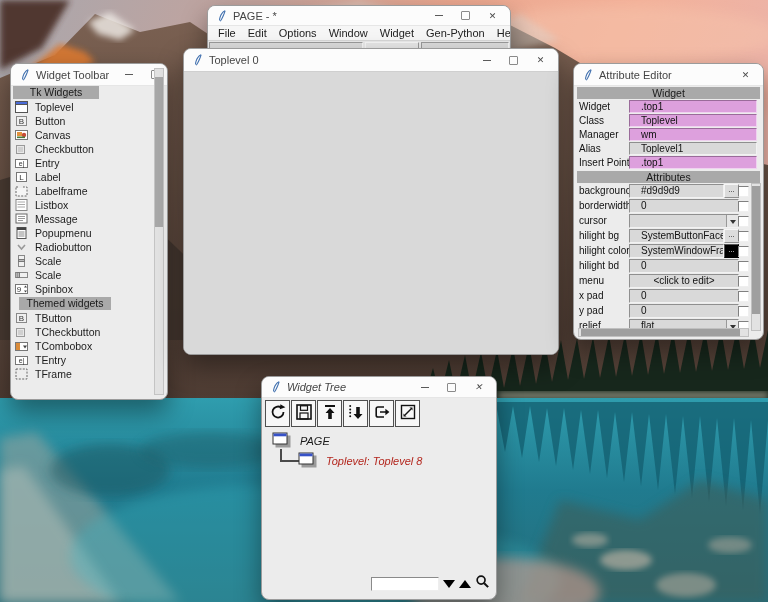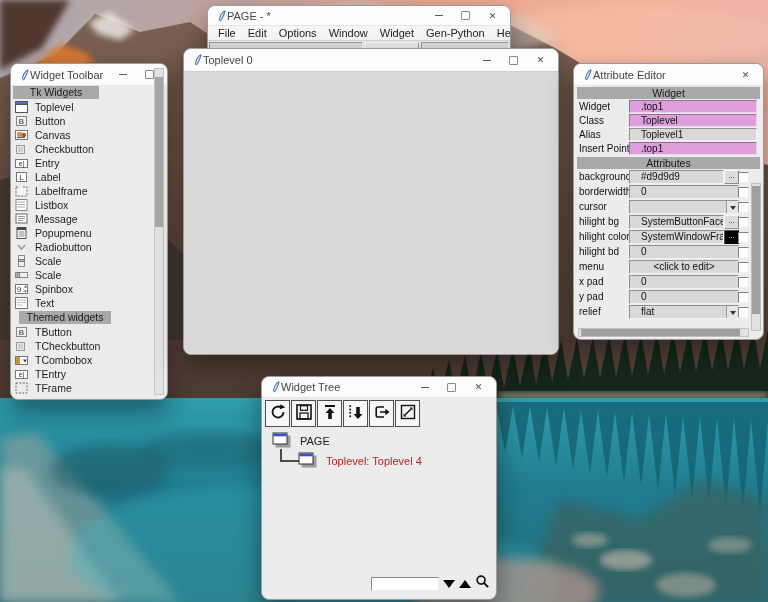--- a/index.html
+++ b/index.html
@@ -3,21 +3,21 @@
 <meta charset="utf-8">
 <style>
   html,body{margin:0;padding:0;}
   body{width:768px;height:602px;overflow:hidden;font-family:"Liberation Sans",sans-serif;-webkit-font-smoothing:antialiased;}
   .desktop{position:relative;width:768px;height:602px;overflow:hidden;background:#2a7f91;}
   .bg-scene{position:absolute;inset:0;}
 
   
   .window{position:absolute;background:#ececec;border:1px solid #9b9b9b;border-radius:8px;
           box-shadow:0 12px 26px rgba(0,0,0,.40);overflow:hidden;}
-  .titlebar{height:21px;background:#fcfcfc;display:flex;align-items:center;
+  .titlebar{height:21px;background:#fcfcfc;display:flex;align-items:center;gap:6px;
             padding:0 4px 0 9px;font-size:11px;color:#454545;border-bottom:1px solid #e6e6e6;}
   .titlebar .title{white-space:nowrap;}
   .win-icon{width:10px;height:12px;display:flex;flex:none;}
   .controls{margin-left:auto;display:flex;height:100%;}
   .ctl{width:27px;height:100%;display:flex;align-items:center;justify-content:center;color:#5a5a5a;}
   .ctl-min::before{content:"";width:8px;height:1px;background:#5a5a5a;}
   .ctl-max::before{content:"";width:7px;height:7px;border:1px solid #8a8a8a;border-radius:1px;}
   .ctl-close::before{content:"\2715";font-size:9px;color:#4a4a4a;}
 
   .sunken{background:#dcdcdc;border:1px solid;border-color:#9a9a9a #f6f6f6 #f6f6f6 #9a9a9a;}
@@ -69,21 +69,21 @@
   .ae-dd::before{content:"";border:3px solid transparent;border-top:4px solid #333;margin-top:4px;}
   .ae-check{position:absolute;right:14px;top:2px;width:9px;height:9px;background:#fff;
             border:1px solid;border-color:#808080 #efefef #efefef #808080;}
   .ae-rows-clip{height:150px;overflow:hidden;}
   .ae-vscroll{position:absolute;right:2px;top:119px;height:146px;width:8px;background:#e2e2e2;border:1px solid #c0c0c0;}
   .ae-vthumb{position:absolute;left:0;right:0;top:2px;height:128px;background:#9f9f9f;}
   .ae-hscroll{position:absolute;left:4px;right:14px;bottom:2px;height:7px;background:#e2e2e2;border:1px solid #c0c0c0;}
   .ae-hthumb{position:absolute;top:0;bottom:0;left:2px;width:94%;background:#9f9f9f;}
 
   
-  #tree-win{left:261px;top:376px;width:234px;height:222px;}
+  #tree-win{left:261px;top:376px;width:234px;height:222px;font-style:italic;}
   #tree-win .titlebar{height:20px;}
   .tt-bar{display:flex;gap:1px;padding:2px 0 2px 3px;}
   .tt-btn{width:23px;height:25px;background:#f7f7f7;border:1px solid #4f4f4f;display:flex;align-items:center;justify-content:center;}
   .tree-area{position:relative;height:150px;}
   .tnode-icon{position:absolute;width:19px;height:16px;}
   .tnode-label{position:absolute;font-size:11px;color:#1a1a1a;white-space:nowrap;}
   .tnode-label.red{color:#b3261d;}
   .tree-connector{position:absolute;left:18px;top:20px;width:18px;height:11px;
                   border-left:2px solid #4a4a4a;border-bottom:2px solid #4a4a4a;}
   .tree-bottom{position:absolute;right:6px;bottom:6px;display:flex;align-items:center;gap:4px;}
@@ -324,31 +324,20 @@
           <span class="wt-icon">
             <svg viewBox="0 0 13 12" width="13" height="12">
               <rect x="0.5" y="1.5" width="12" height="9" fill="#fff" stroke="#777"></rect>
               <text x="4" y="9" font-size="8" fill="#333" text-anchor="middle">9</text>
               <path d="M9 4.5 l1.5 -2 l1.5 2 z" fill="#444"></path>
               <path d="M9 7.5 l1.5 2 l1.5 -2 z" fill="#444"></path>
             </svg>
           </span>
           <span class="wt-label">Spinbox</span>
         </div>
-        <div class="wt-row">
-          <span class="wt-icon">
-            <svg viewBox="0 0 13 12" width="13" height="12">
-              <rect x="0.5" y="0.5" width="12" height="11" fill="#fff" stroke="#777"></rect>
-              <line x1="2" y1="3" x2="11" y2="3" stroke="#bbb"></line>
-              <line x1="2" y1="5.5" x2="11" y2="5.5" stroke="#bbb"></line>
-              <line x1="2" y1="8" x2="7" y2="8" stroke="#bbb"></line>
-            </svg>
-          </span>
-          <span class="wt-label">Text</span>
-        </div>
         <div class="wt-band b2">Themed widgets</div>
         <div class="wt-row">
           <span class="wt-icon">
             <svg viewBox="0 0 13 12" width="13" height="12">
               <rect x="1.5" y="1.5" width="10" height="9" fill="#f0f0f0" stroke="#888"></rect>
               <text x="6.5" y="9" font-size="8" text-anchor="middle" fill="#333">B</text>
             </svg>
           </span>
           <span class="wt-label">TButton</span>
         </div>
@@ -428,20 +417,26 @@
         <div class="ae-row">
           <span class="ae-label">Widget</span>
           <div class="ae-wrap">
             <div class="ae-field pink">.top1</div>
           </div>
         </div>
         <div class="ae-row">
           <span class="ae-label">Class</span>
           <div class="ae-wrap">
             <div class="ae-field pink">Toplevel</div>
+          </div>
+        </div>
+        <div class="ae-row">
+          <span class="ae-label">Manager</span>
+          <div class="ae-wrap">
+            <div class="ae-field pink">wm</div>
           </div>
         </div>
         <div class="ae-row">
           <span class="ae-label">Alias</span>
           <div class="ae-wrap">
             <div class="ae-field">Toplevel1</div>
           </div>
         </div>
         <div class="ae-row">
           <span class="ae-label">Insert Point</span>
@@ -601,21 +596,21 @@
             <rect x="1" y="1" width="14" height="11" fill="#fff" stroke="#333"></rect>
             <rect x="1.5" y="1.5" width="13" height="2.8" fill="#3752c8"></rect>
           </svg></span>
       <span class="tnode-label" style="left:38px;top:6px">PAGE</span>
       <span class="tree-connector"></span>
       <span class="tnode-icon" style="left:36px;top:23px" id="tn-child-icon"><svg viewBox="0 0 19 16" width="19" height="16">
             <rect x="3.5" y="3.5" width="15" height="12" fill="#9a9a9a"></rect>
             <rect x="1" y="1" width="14" height="11" fill="#fff" stroke="#333"></rect>
             <rect x="1.5" y="1.5" width="13" height="2.8" fill="#3752c8"></rect>
           </svg></span>
-      <span class="tnode-label red" style="left:64px;top:26px">Toplevel: Toplevel 4</span>
+      <span class="tnode-label red" style="left:64px;top:26px">Toplevel: Toplevel 8</span>
     </div>
     <div class="tree-bottom">
       <span class="tree-entry"></span>
       <span class="tri-down"></span>
       <span class="tri-up"></span>
       <span id="tree-mag"><svg viewBox="0 0 16 16" width="15" height="15">
             <circle cx="6.5" cy="6.5" r="4.2" fill="none" stroke="#111" stroke-width="1.8"></circle>
             <line x1="9.8" y1="9.8" x2="14" y2="14" stroke="#111" stroke-width="2.2"></line>
           </svg></span>
     </div>

